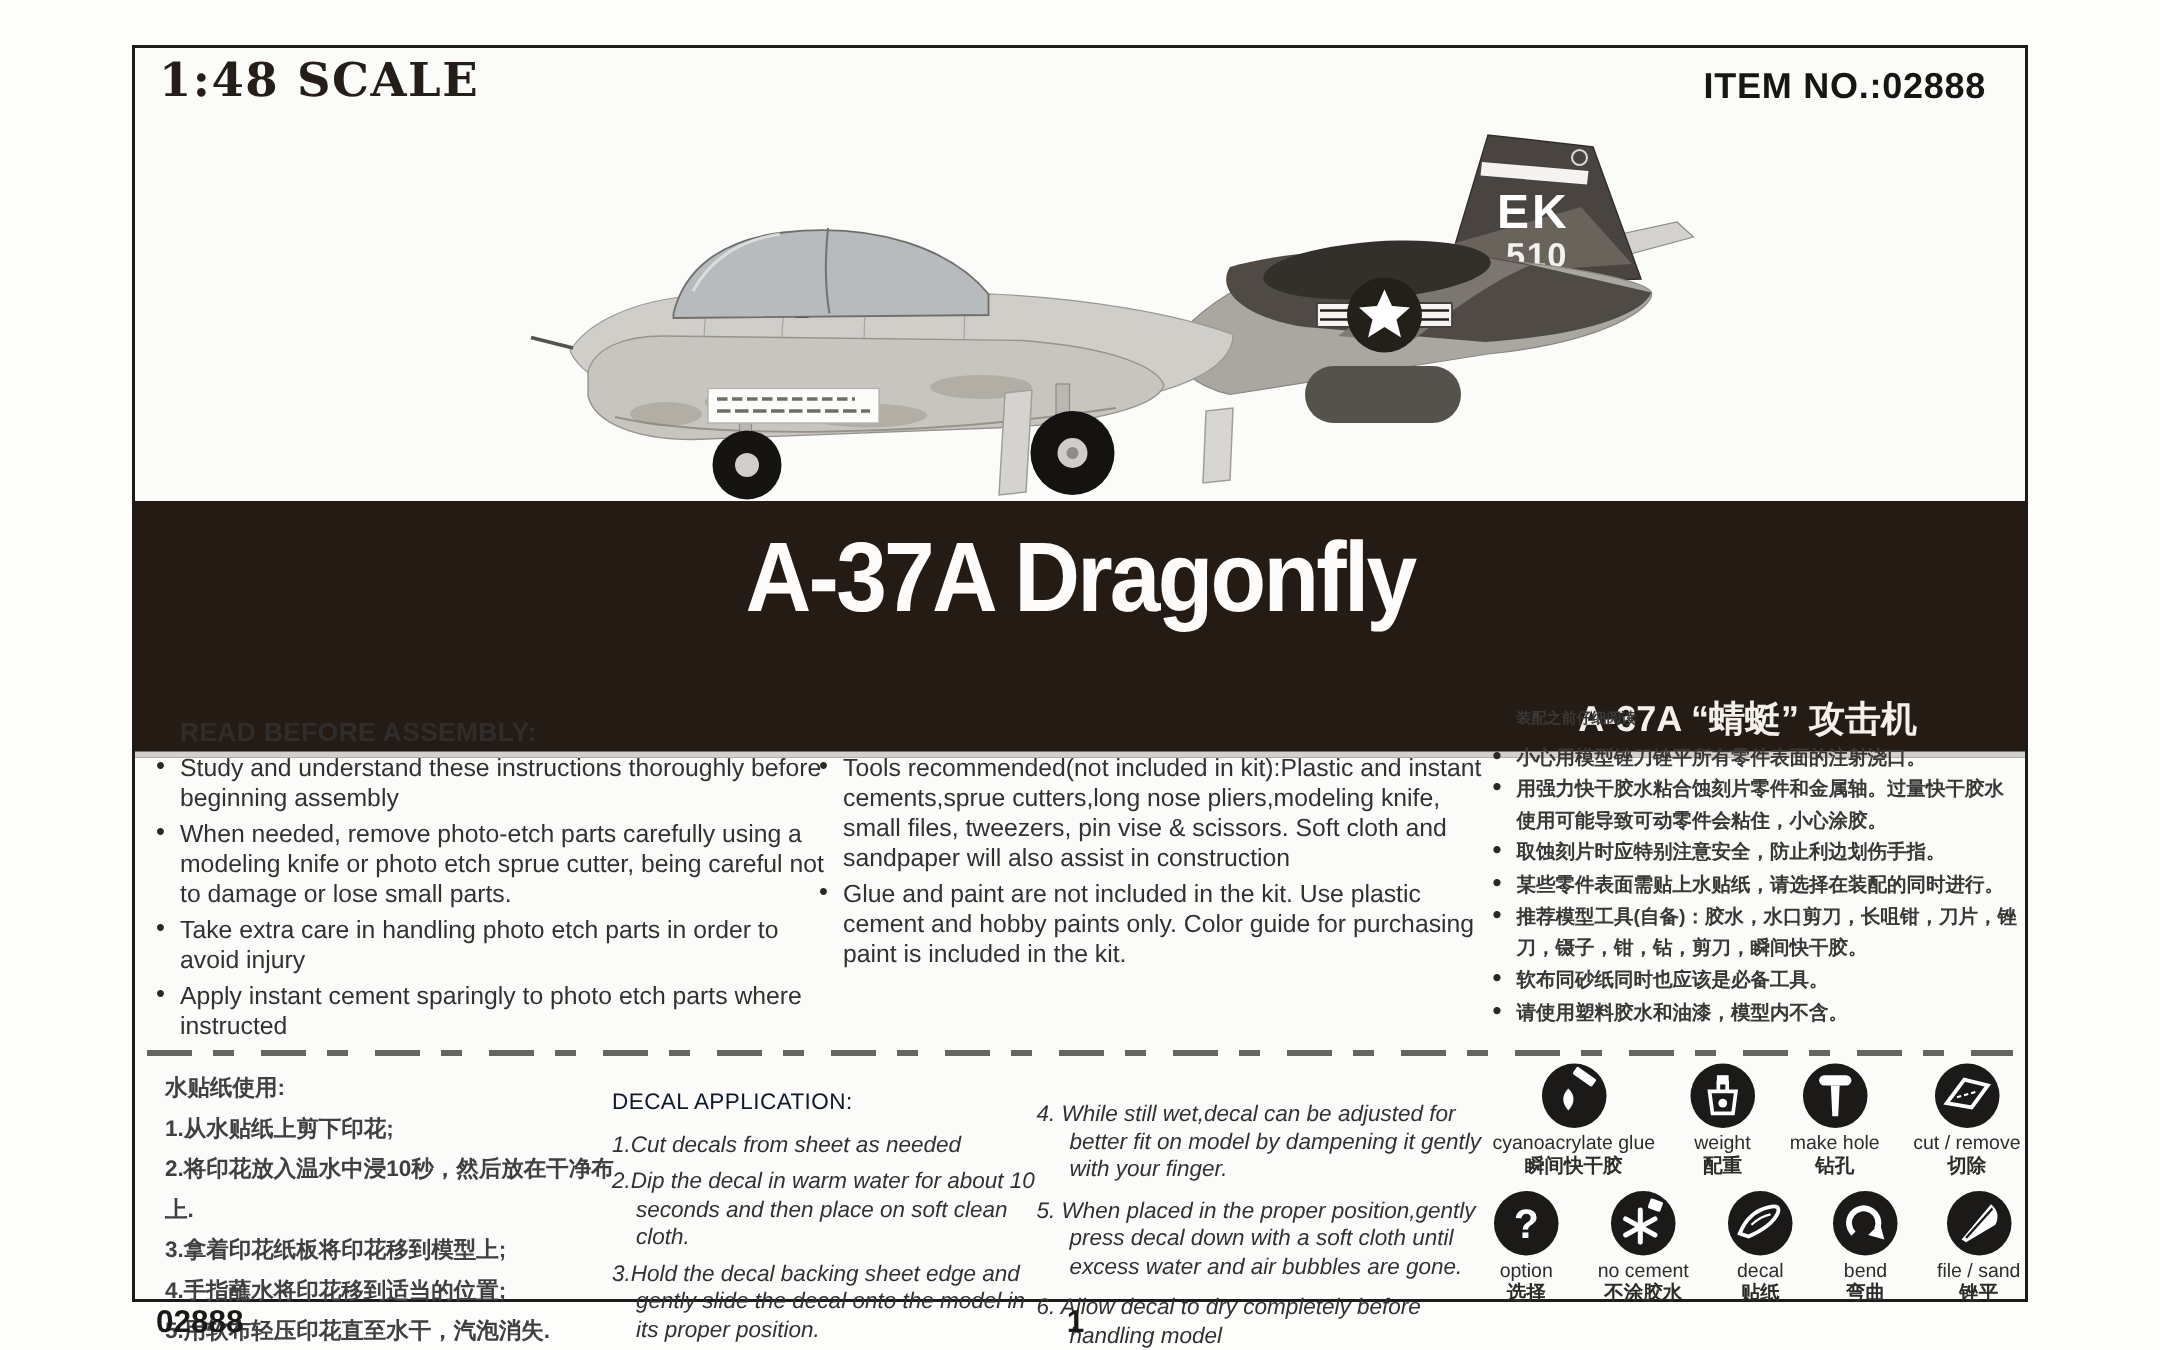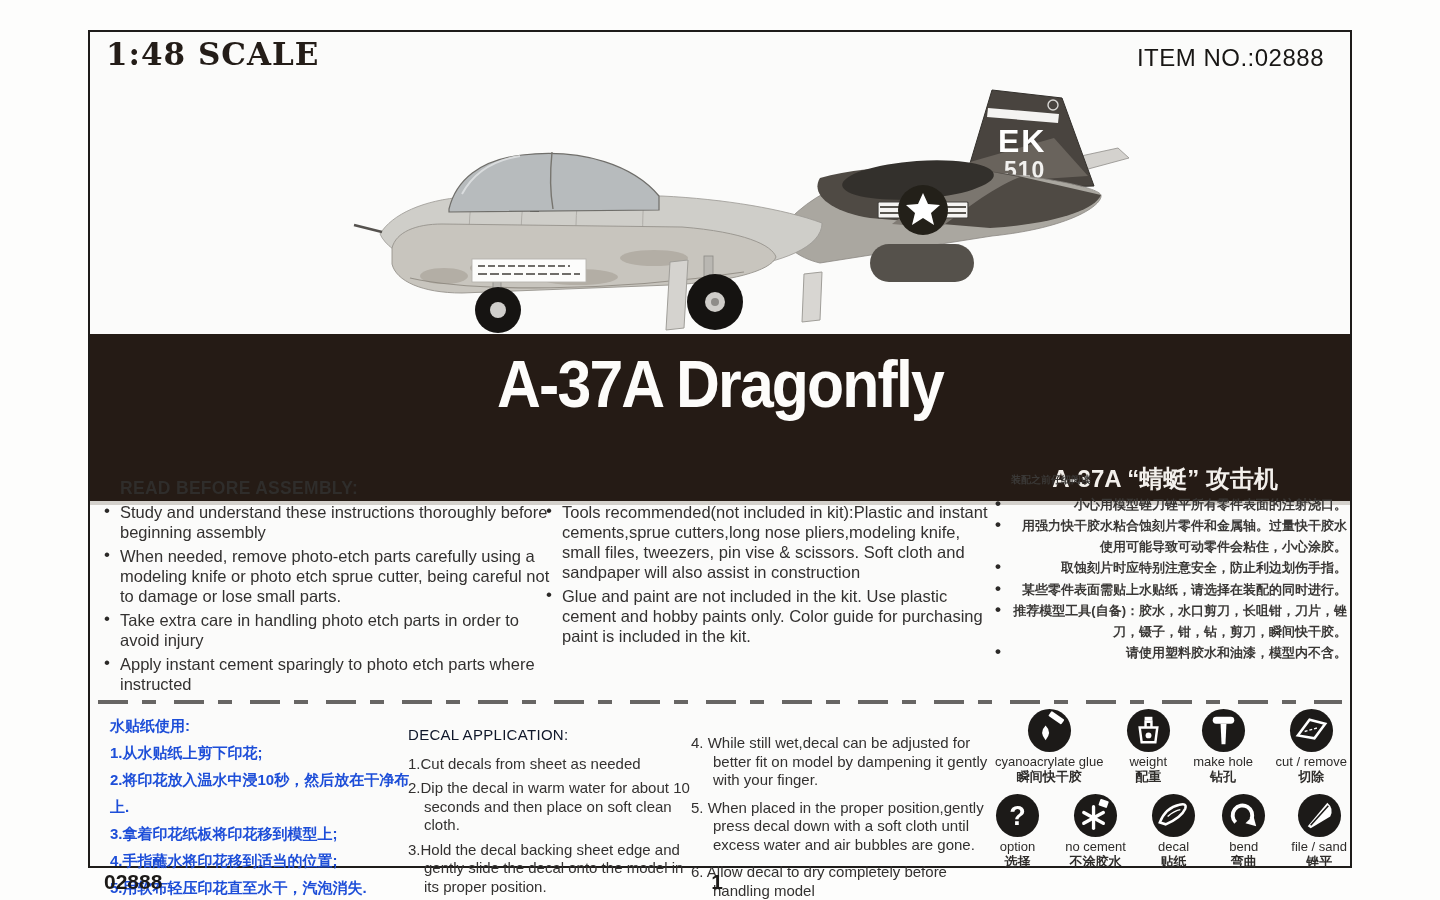--- a/index.html
+++ b/index.html
@@ -1,46 +1,46 @@
 <!DOCTYPE html>
 <html><head>
 <meta charset="utf-8">
 <style>
   * { margin:0; padding:0; box-sizing:border-box; }
   html,body { width:1440px; height:900px; background:#ffffff; font-family:"Liberation Sans", sans-serif; }
   .page { position:relative; width:1440px; height:900px; background:#fdfdfc; overflow:hidden; color:#3a3a3a; }
   .sheet { position:absolute; left:88px; top:30px; width:1264px; height:838px; border:2px solid #1e1c1a; background:#fbfbfa; }
 
   .scale-label { position:absolute; left:16px; top:4px; font-family:"DejaVu Serif", serif; font-weight:bold; font-size:31px; letter-spacing:1px; color:#241d18; }
-  .item-no { position:absolute; right:26px; top:12px; font-size:24px; font-weight:normal; color:#181614; letter-spacing:0.5px; }
+  .item-no { position:absolute; right:26px; top:12px; font-size:24px; font-weight:bold; color:#181614; letter-spacing:0.5px; }
 
   .plane-wrap { position:absolute; left:262px; top:44px; width:780px; height:276px; }
 
   .title-band { position:absolute; left:0; top:302px; width:100%; height:171px; background:#251b15; border-bottom:4px solid #d3d0cb; }
   .title-en { position:absolute; left:0; right:0; top:12px; text-align:center; color:#fdfcfa; font-size:66px; font-weight:bold; letter-spacing:-2px; transform:scaleX(0.92); }
   .title-zh { position:absolute; right:72px; bottom:6px; color:#f3f0ec; font-size:24px; font-weight:bold; }
 
   .rb-heading { position:absolute; left:30px; top:446px; font-size:17.5px; font-weight:bold; color:#2f2d2b; letter-spacing:0.3px; }
   .rb-col { position:absolute; font-size:16.5px; line-height:20px; color:#333130; }
   .rb-col ul { list-style:none; }
   .rb-col li { position:relative; padding-left:16px; margin-bottom:4px; }
   .rb-col li::before { content:"•"; position:absolute; left:0; top:-1px; font-size:17px; color:#2b2927; }
   .rb-col1 { left:14px; top:470px; width:452px; }
   .rb-col2 { left:456px; top:470px; width:452px; }
   .rb-col3 { left:905px; top:438px; width:352px; font-size:13px; line-height:20.5px; font-weight:bold; color:#3a3836; }
   .rb-col3 .zh-head { font-size:10px; margin-bottom:4px; padding-left:16px; }
-  .rb-col3 li { margin-bottom:1px;text-align:right; }
+  .rb-col3 li { margin-bottom:1px; }
 
   .wm-dashes { position:absolute; left:8px; right:8px; top:668px; height:4px;
     background:repeating-linear-gradient(90deg,#4d4b49 0 30px, transparent 30px 44px, #4d4b49 44px 58px, transparent 58px 76px); opacity:.85; }
 
-  .decal-zh { position:absolute; left:20px; top:680px; width:300px; font-size:15px; font-weight:bold; line-height:27px; color:#1d4ed8; }
+  .decal-zh { position:absolute; left:20px; top:680px; width:300px; font-size:15px; font-weight:bold; line-height:27px; color:#404040; }
   .decal-en { position:absolute; font-size:15px; line-height:18.5px; color:#333130; }
   .decal-en .dhead { font-size:15px; letter-spacing:0.3px; margin-bottom:10px; color:#0f172a; }
-  .decal-en .step { padding-left:16px; text-indent:-16px; margin-bottom:6px; }
+  .decal-en .step { padding-left:16px; text-indent:-16px; margin-bottom:6px;font-style:italic; }
   .decal-left { left:318px; top:694px; width:288px; }
   .decal-right { left:601px; top:702px; width:300px; }
   .decal-right .step { padding-left:22px; text-indent:-22px; margin-bottom:9px; }
 
   .symbols { position:absolute; left:905px; top:676px; width:352px; }
   .sym-row { display:flex; justify-content:space-between; }
   .sym-row2 { margin-top:8px; }
   .sym { display:flex; flex-direction:column; align-items:center; text-align:center; }
   .sym .disc { width:45px; height:45px; }
   .sym .lab-en { font-size:13px; line-height:15px; color:#2e2c2a; margin-top:1px; white-space:nowrap; }
@@ -150,20 +150,21 @@
     </div>
 
     <div class="rb-col rb-col3">
       <div class="zh-head">装配之前仔细阅读</div>
       <ul>
         <li>小心用模型锉刀锉平所有零件表面的注射浇口。</li>
         <li>用强力快干胶水粘合蚀刻片零件和金属轴。过量快干胶水 使用可能导致可动零件会粘住，小心涂胶。</li>
         <li>取蚀刻片时应特别注意安全，防止利边划伤手指。</li>
         <li>某些零件表面需贴上水贴纸，请选择在装配的同时进行。</li>
         <li>推荐模型工具(自备)：胶水，水口剪刀，长咀钳，刀片，锉刀，镊子，钳，钻，剪刀，瞬间快干胶。</li>
+        <li>软布同砂纸同时也应该是必备工具。</li>
         <li>请使用塑料胶水和油漆，模型内不含。</li>
       </ul>
     </div>
 
     <div class="wm-dashes"></div>
 
     <div class="decal-zh">
       <div>水贴纸使用:</div>
       <div>1.从水贴纸上剪下印花;</div>
       <div>2.将印花放入温水中浸10秒，然后放在干净布上.</div>

